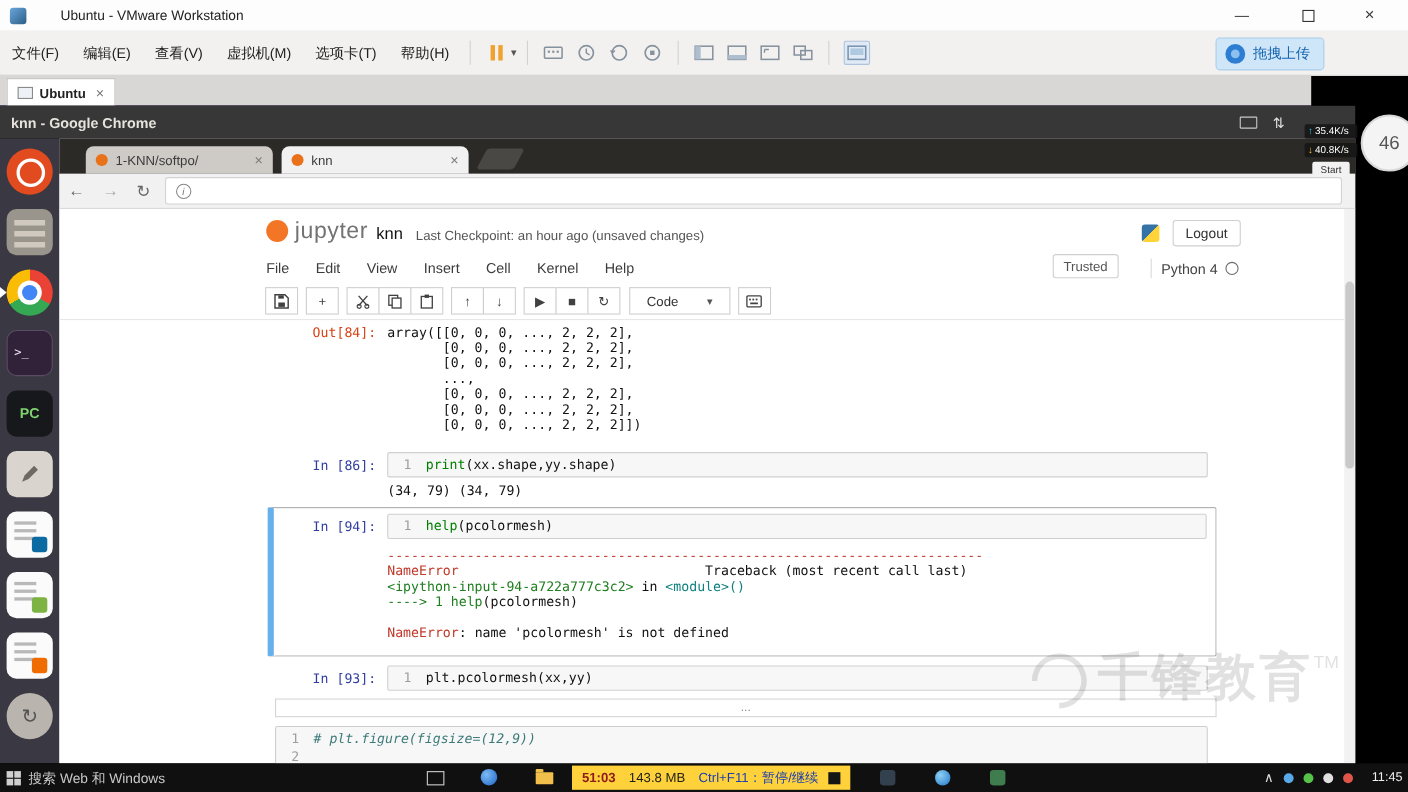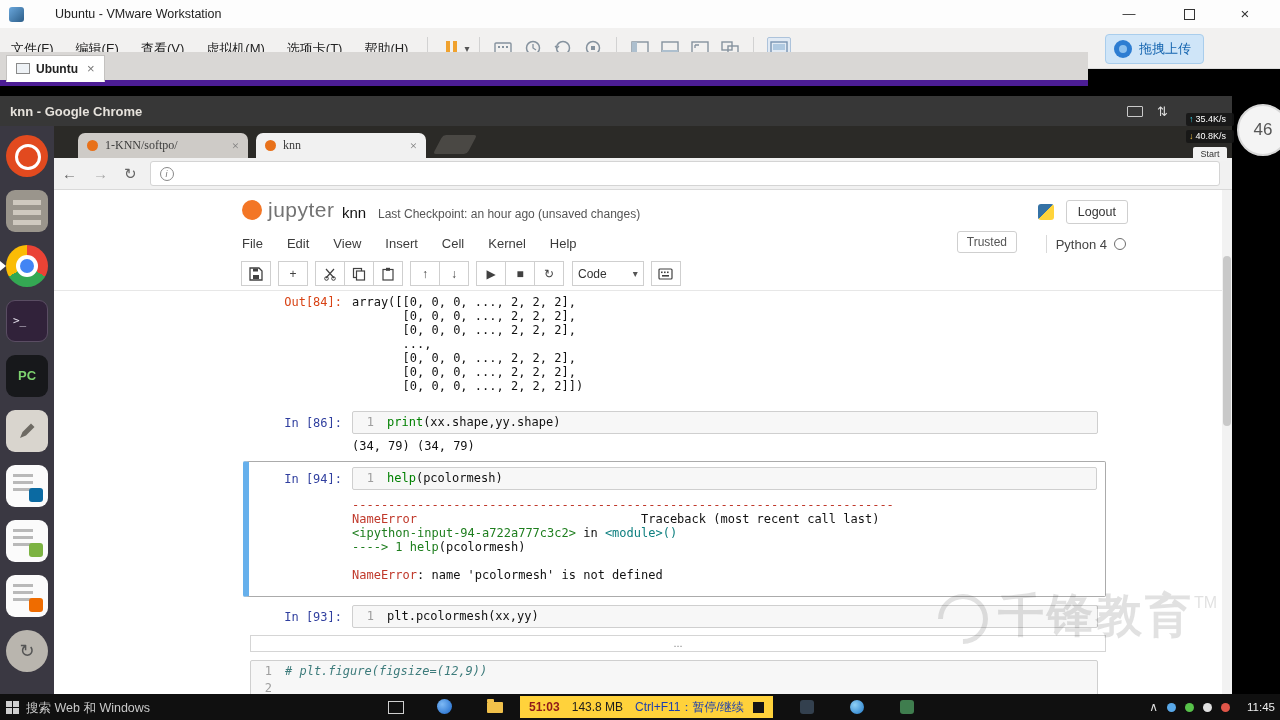--- a/index.html
+++ b/index.html
@@ -26,21 +26,21 @@
   .pause-bar{display:inline-block;width:4px;height:14px;background:#f0a22e;margin-right:3px;}
   .caret{color:#555;font-size:10px;margin-left:4px;}
   .vmw-icon{margin:0 5px;opacity:.8;display:flex;align-items:center;}
   .vmw-icon.pressed{border:1px solid #9cb8d6;background:#dde9f6;border-radius:2px;padding:1px;}
   .upload-pill{position:absolute;right:76px;top:6px;height:28px;background:#cfe5f8;border:1px solid #a9cdec;
                border-radius:4px;display:flex;align-items:center;padding:0 12px 0 8px;}
   .upload-ico{width:18px;height:18px;border-radius:50%;background:#2d7dd2;margin-right:7px;position:relative;}
   .upload-ico:after{content:"";position:absolute;left:5px;top:5px;width:8px;height:8px;border-radius:50%;background:#8cc0ee;}
   .upload-label{color:#1565b0;font-size:13px;}
 
-  .vmw-tabbar{position:absolute;left:0;top:52px;width:1088px;height:28px;background:#d9d7d5;border-bottom:6px solid #4c1d95;}
+  .vmw-tabbar{position:absolute;left:0;top:68px;width:1192px;height:28px;background:#d9d7d5;border-bottom:1px solid #4c1d95;}
   .vmw-tab{position:absolute;left:6px;top:3px;height:25px;background:#fff;border:1px solid #c4c2c0;border-bottom:1px solid #fff;
            display:flex;align-items:center;padding:0 9px;}
   .tab-monitor{width:12px;height:9px;border:1px solid #8a8a8a;margin-right:6px;background:#eef2f6;}
   .vmw-tab-label{font-size:12px;font-weight:bold;color:#222;}
   .vmw-tab-close{margin-left:9px;color:#777;font-size:13px;}
 
   
   .vm-area{position:absolute;left:0;top:96px;width:1280px;height:598px;background:#000;overflow:hidden;}
 
   .ubuntu-panel{position:absolute;left:0;top:0;width:1232px;height:30px;background:#373737;display:flex;align-items:center;}
@@ -68,21 +68,21 @@
   .ic-office{background:#fbfbfb;}
   .ic-office i{position:absolute;left:7px;top:9px;width:20px;height:3px;background:#b9b9b9;box-shadow:0 7px 0 #b9b9b9,0 14px 0 #b9b9b9;}
   .ic-office b{position:absolute;right:5px;bottom:5px;width:14px;height:14px;border-radius:3px;}
   .corner-writer{background:#0b6aa2;} .corner-calc{background:#7cb342;} .corner-impress{background:#ef6c00;}
   .ic-updater{background:#b9b5ae;border-radius:50%;color:#555;text-align:center;line-height:42px;font-size:18px;}
 
   
   .chrome{position:absolute;left:54px;top:30px;width:1178px;height:568px;background:#f1f1f1;}
   .tabstrip{position:absolute;left:0;top:0;width:1178px;height:32px;background:#2b2a27;}
   .c-tab{position:absolute;top:7px;height:25px;display:flex;align-items:center;padding:0 9px;
-         border-radius:7px 7px 0 0;font-size:12px;color:#3c3c3c;box-sizing:border-box;font-family:Liberation Serif, serif;}
+         border-radius:7px 7px 0 0;font-size:12px;color:#3c3c3c;box-sizing:border-box;}
   .c-tab1{left:24px;width:170px;background:#cecbc7;}
   .c-tab2{left:202px;width:170px;background:#f1f1f1;}
   .favicon{width:11px;height:11px;border-radius:50%;background:#e8711a;margin-right:7px;flex:none;}
   .tab-title{flex:1;overflow:hidden;white-space:nowrap;}
   .tab-close{margin-left:6px;color:#7a7a7a;font-size:13px;}
   .newtab{position:absolute;left:384px;top:9px;width:34px;height:19px;background:#4a4844;transform:skewX(-28deg);border-radius:3px;}
   .c-toolbar{position:absolute;left:0;top:32px;width:1178px;height:32px;background:#f1f1f1;
              border-bottom:1px solid #d9d9d9;display:flex;align-items:center;box-sizing:border-box;}
   .nav{color:#666;font-size:15px;margin:0 8px;}
   .nav.fwd{color:#a8a8a8;}
@@ -110,21 +110,21 @@
   .trusted{position:absolute;right:215px;top:41px;border:1px solid #cfcfcf;border-radius:3px;font-size:12px;
            color:#555;padding:3px 9px;background:#fff;}
   .kernel-ind{position:absolute;right:106px;top:45px;display:flex;align-items:center;font-size:13px;color:#444;}
   .kern-sep{width:1px;height:18px;background:#d9d9d9;margin-right:9px;}
   .kernel-circle{width:12px;height:12px;border:1.5px solid #6d6d6d;border-radius:50%;margin-left:7px;box-sizing:border-box;}
   .jp-toolbar{position:absolute;left:188px;top:71px;display:flex;align-items:center;}
   .jgroup{display:flex;margin-right:8px;}
   .jbtn{width:30px;height:25px;border:1px solid #cfcfcf;background:#fff;color:#414141;font-size:12px;
         display:flex;align-items:center;justify-content:center;margin-left:-1px;box-sizing:border-box;}
   .cellsel{height:25px;border:1px solid #cfcfcf;background:#fff;display:flex;align-items:center;
-           padding:0 5px;font-size:12px;color:#333;margin-right:8px;box-sizing:border-box;}
+           padding:0 15px;font-size:12px;color:#333;margin-right:8px;box-sizing:border-box;}
   .cellsel .caret{margin-left:26px;}
   .jp-tb-line{position:absolute;left:0;top:100px;width:1178px;border-top:1px solid #e7e7e7;}
 
   
   .nb{position:absolute;left:196px;top:105px;width:856px;}
   .row{display:flex;}
   .prompt{width:102px;text-align:right;padding-right:10px;box-sizing:border-box;
           font-family:"DejaVu Sans Mono",monospace;font-size:12px;line-height:14px;flex:none;}
   .prompt.pin{color:#303f9f;}  .prompt.pout{color:#d84315;}
   .row-input .prompt{padding-top:5px;}

